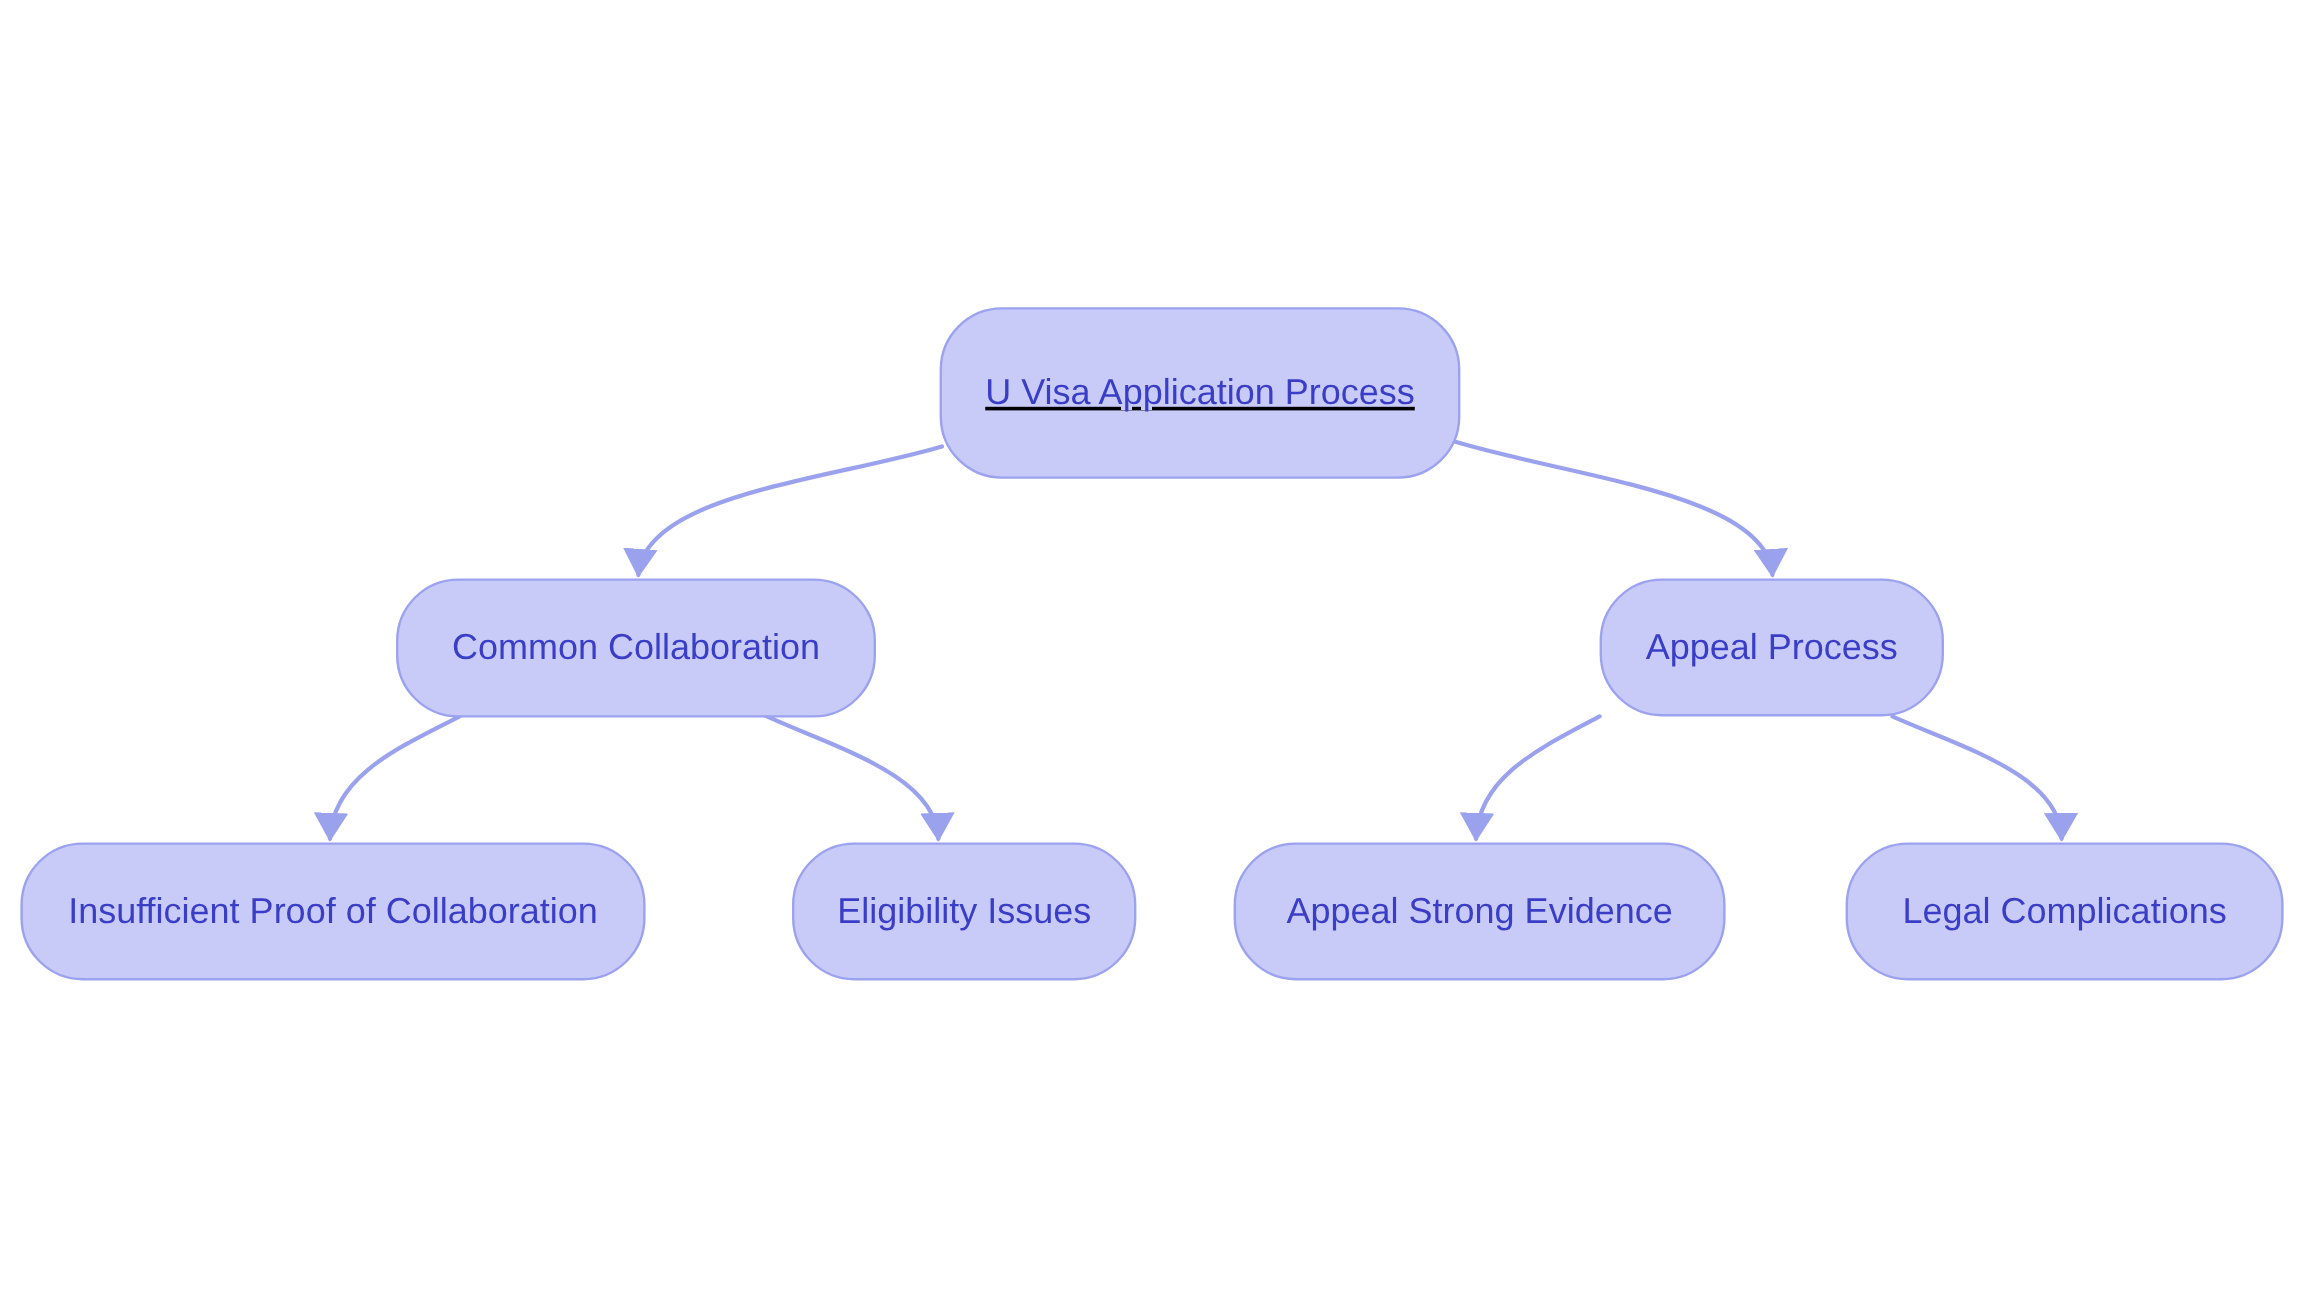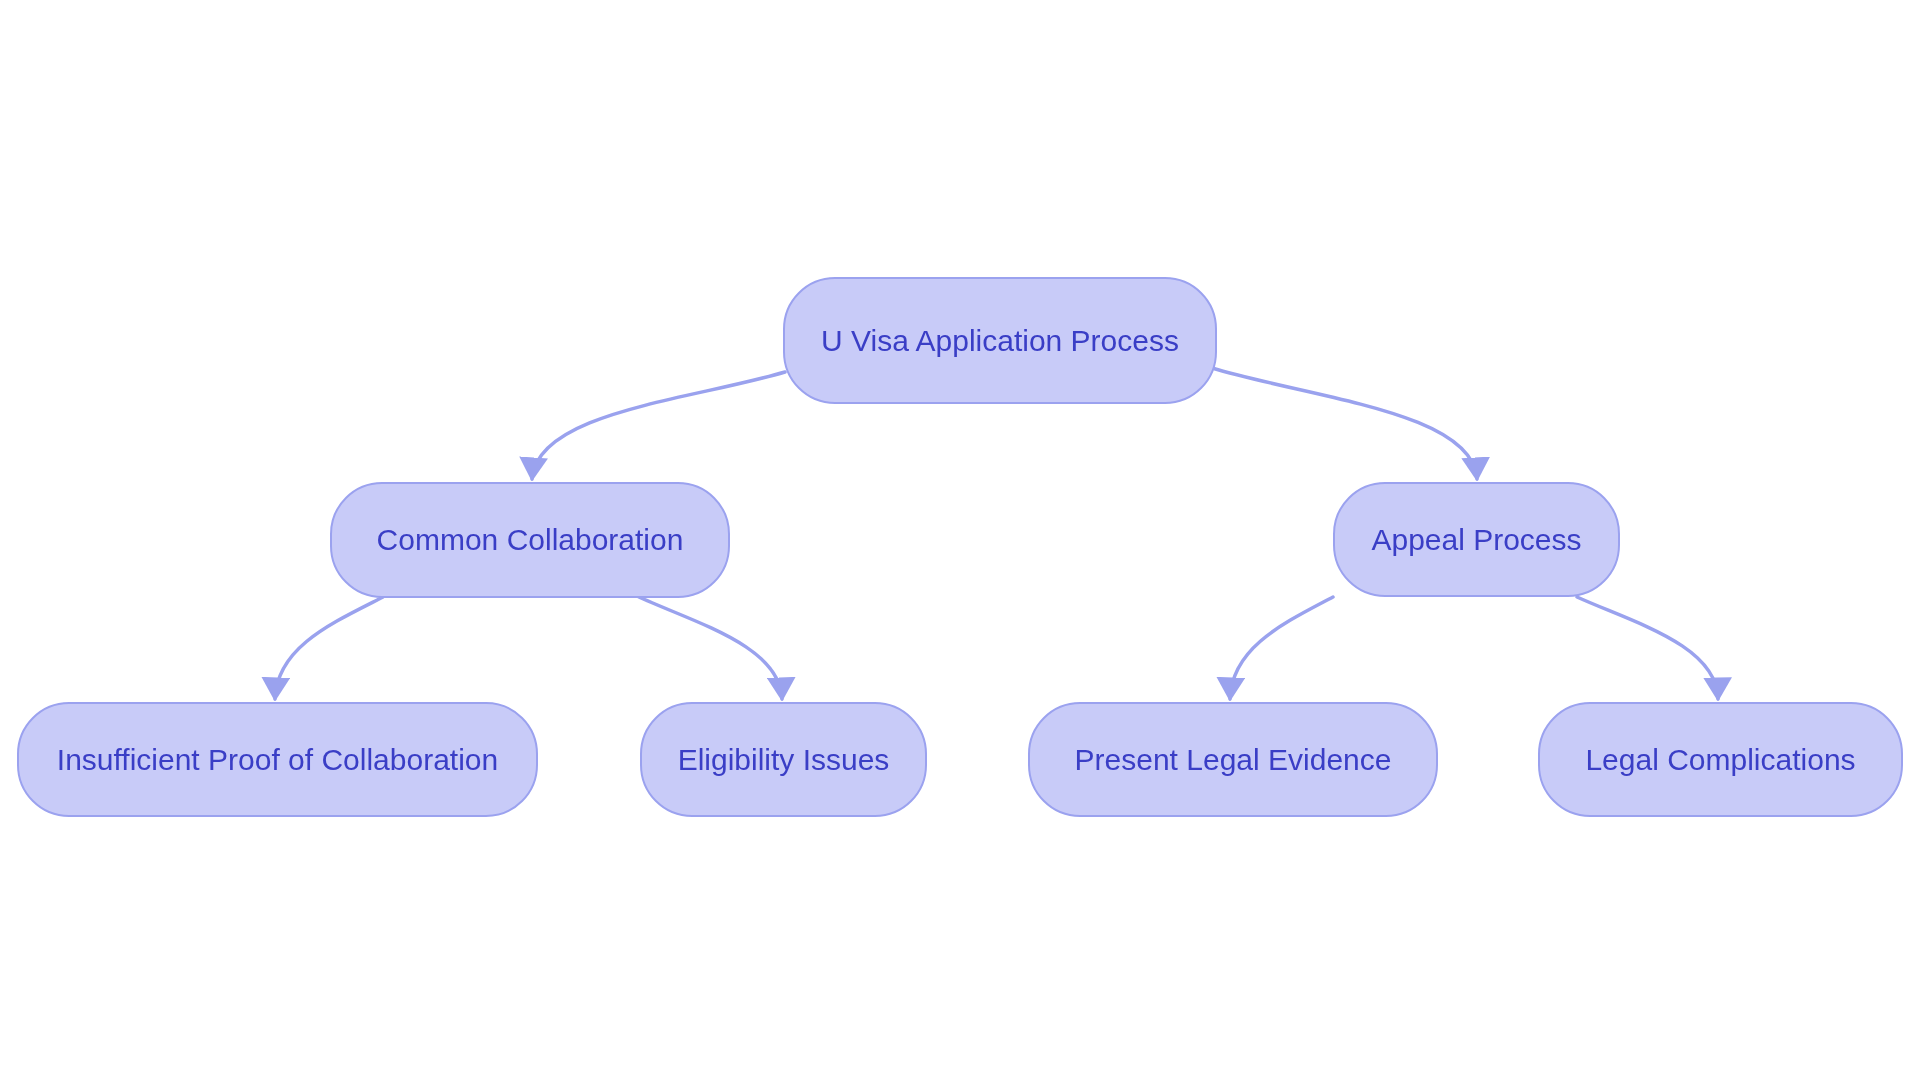--- a/index.html
+++ b/index.html
@@ -40,25 +40,25 @@
     justify-content: center;
     text-align: center;
   }
   .node-label {
     color: #3a3ec6;
     font-size: 30px;
     line-height: 1.2;
     white-space: nowrap;
   }
   
-  .n-root         { left: 783px;  top: 277px; width: 434px; height: 127px; }
+  .n-root         { left: 783px;  top: 256px; width: 434px; height: 143px; text-decoration: underline; }
   .n-complications{ left: 330px;  top: 482px; width: 400px; height: 116px; }
   .n-appeal       { left: 1333px; top: 482px; width: 287px; height: 115px; }
   .n-proof        { left: 17px;   top: 702px; width: 521px; height: 115px; }
-  .n-eligibility  { left: 640px;  top: 702px; width: 287px; height: 115px; }
+  .n-eligibility  { left: 660px;  top: 702px; width: 287px; height: 115px; }
   .n-evidence     { left: 1028px; top: 702px; width: 410px; height: 115px; }
   .n-legal        { left: 1538px; top: 702px; width: 365px; height: 115px; }
 </style>
 </head>
 <body>
 
 <div class="canvas">
 
   <svg class="edges-svg" viewBox="0 0 1920 1083" aria-hidden="true">
     <defs>
@@ -88,20 +88,20 @@
 
   <div class="node n-appeal">
     <span class="node-label">Appeal Process</span>
   </div>
 
   <div class="node n-eligibility">
     <span class="node-label">Eligibility Issues</span>
   </div>
 
   <div class="node n-evidence">
-    <span class="node-label">Present Legal Evidence</span>
+    <span class="node-label">Appeal Strong Evidence</span>
   </div>
 
   <div class="node n-legal">
     <span class="node-label">Legal Complications</span>
   </div>
 
 </div>
 
 </body></html>

